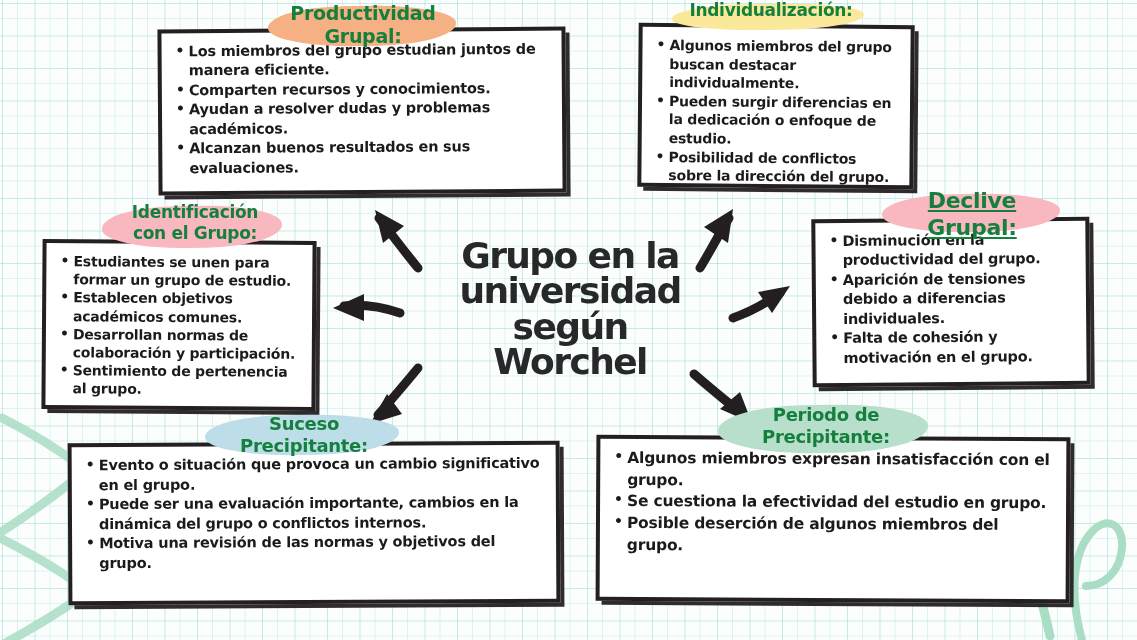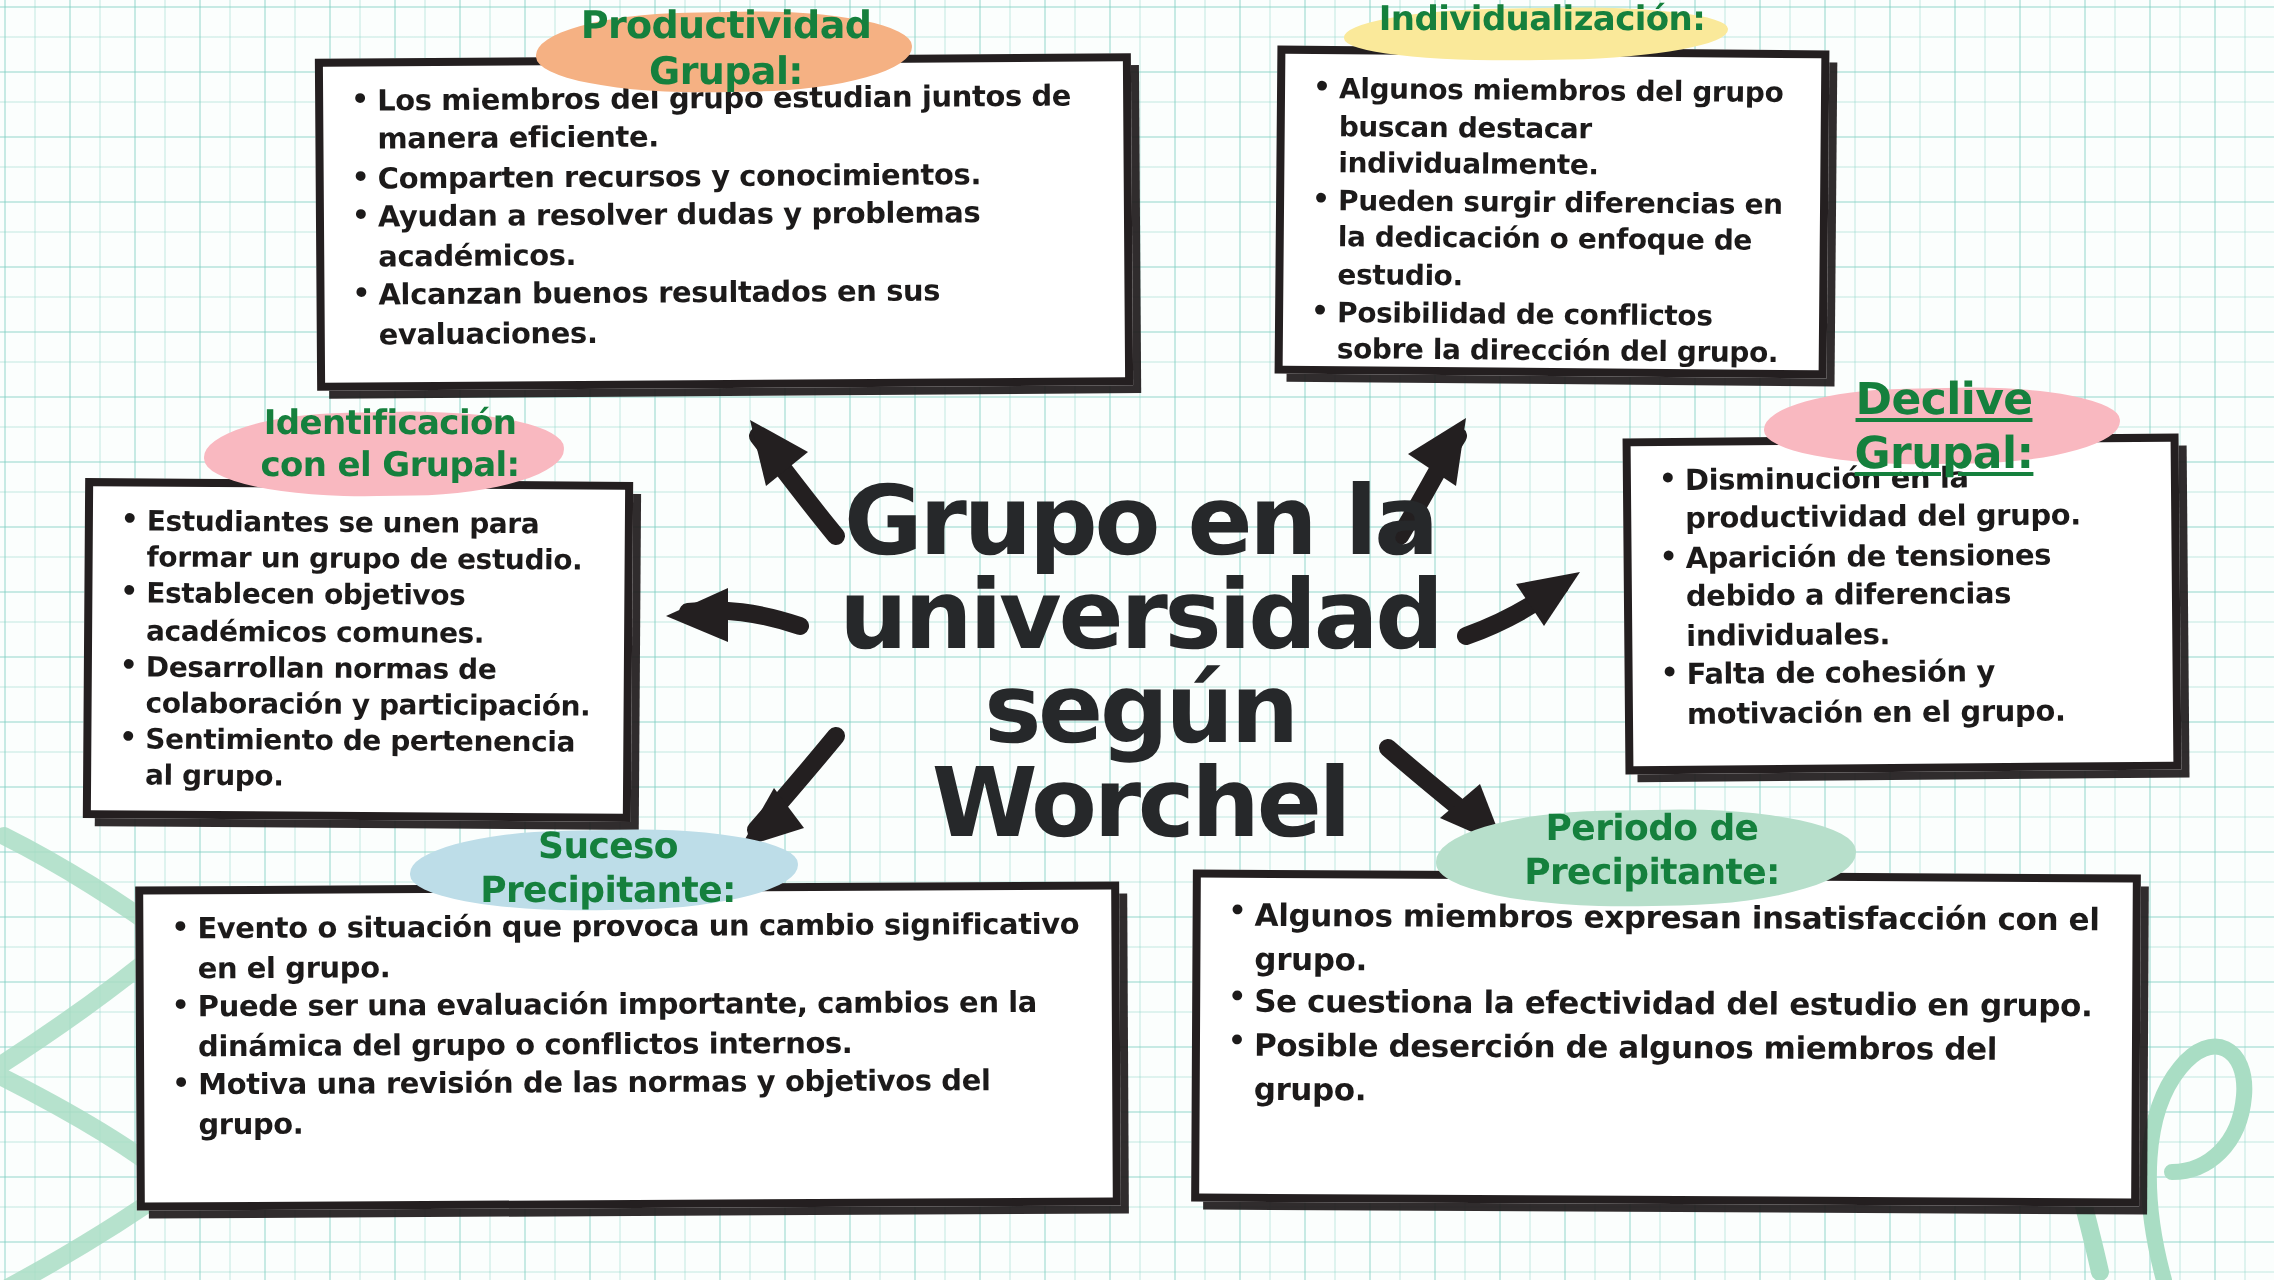--- a/index.html
+++ b/index.html
@@ -73,21 +73,21 @@
     pointer-events:none;
   }
 
   
   #center-title{
     position:absolute;
     left:400px;top:238px;width:340px;
     text-align:center;
     font-family:"DejaVu Sans", sans-serif;
     font-weight:700;
-    font-size:48px;line-height:.98;
+    font-size:36px;line-height:.98;
     letter-spacing:-1.6px;
     color:#26282a;
     z-index:7;
     white-space:pre-line;
   }
 </style>
 </head>
 <body>
 
 <div id="canvas"></div>
@@ -146,21 +146,21 @@
 <div class="hl" style="left: 102px; top: 206px; width: 180px; height: 42px; background: rgb(249, 184, 192);"></div>
 <div class="hl" style="left: 205px; top: 415px; width: 194px; height: 40px; background: rgb(189, 221, 232);"></div>
 <div class="hl" style="left: 718px; top: 405px; width: 210px; height: 48px; background: rgb(183, 223, 203);"></div>
 
 <div class="hd" style="left:258px;top:2px;width:210px;font-size:19px;">Productividad
 Grupal:</div>
 <div class="hd" style="left:668px;top:0px;width:206px;font-size:17px;">Individualización:</div>
 <div class="hd" style="left:886px;top:188px;width:172px;font-size:22px;text-decoration:underline;">Declive
 Grupal:</div>
 <div class="hd" style="left:100px;top:202px;width:190px;font-size:17px;">Identificación
-con el Grupal:</div>
+con el Grupo:</div>
 <div class="hd" style="left:206px;top:413px;width:196px;font-size:18px;">Suceso
 Precipitante:</div>
 <div class="hd" style="left:722px;top:404px;width:208px;font-size:18px;">Periodo de
 Precipitante:</div>
 
 <div class="note" style="left:158px;top:28px;width:408px;height:166px;transform:rotate(-.4deg);">
   <div class="inner">
     <ul class="bul" style="font-size:14.5px;line-height:1.34;">
       <li>Los miembros del grupo estudian juntos de manera eficiente.</li>
       <li>Comparten recursos y conocimientos.</li>

